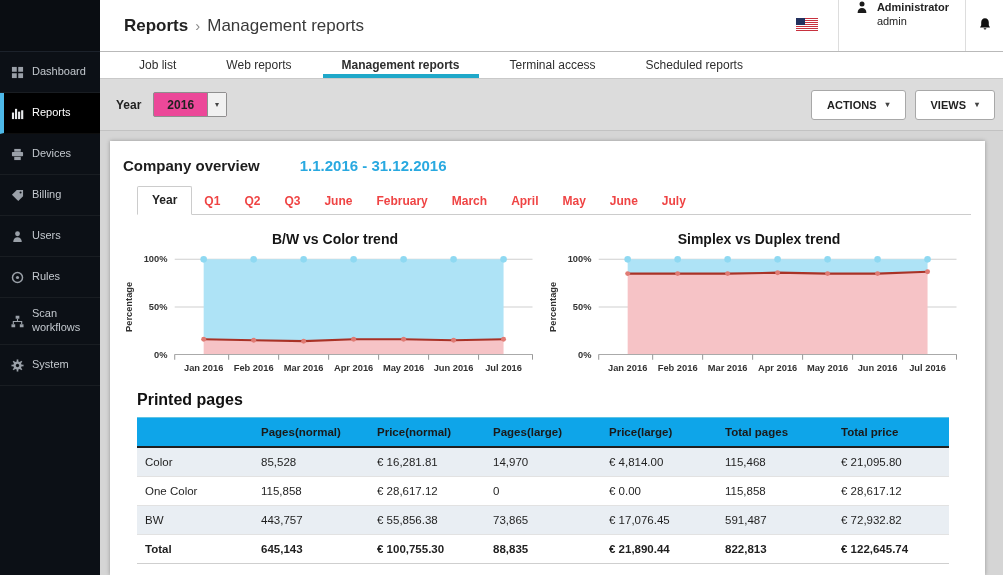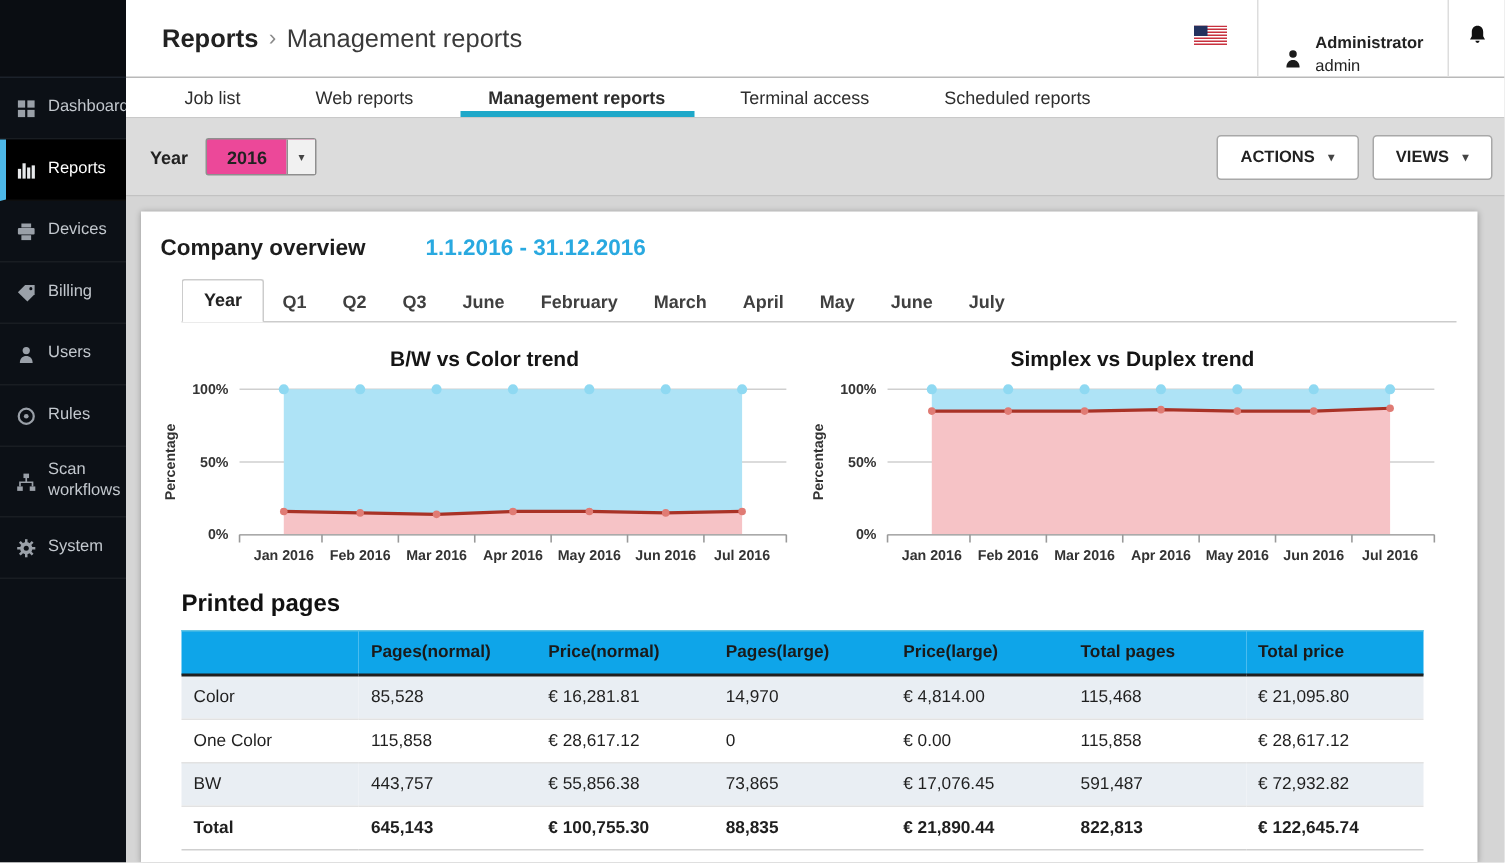--- a/index.html
+++ b/index.html
@@ -1,40 +1,40 @@
 <!DOCTYPE html>
 <html><head>
 <meta charset="utf-8">
 <style>
   * { box-sizing: border-box; margin: 0; padding: 0; }
   html,body { width:1003px; height:575px; overflow:hidden; }
   body { font-family:"Liberation Sans", sans-serif; background:#d5d5d5; color:#222; }
   .app { display:flex; width:1003px; height:575px; }
 
   
-  .sidebar { width:84px; flex:none; background:#0c1016; color:#c3c8ce; display:flex; flex-direction:column; }
+  .sidebar { width:100px; flex:none; background:#0c1016; color:#c3c8ce; display:flex; flex-direction:column; }
   .logo { height:52px; flex:none; background:#0a0d12; border-bottom:1px solid #1c222b; }
   .nav { flex:1; display:flex; flex-direction:column; }
   .nav-item { min-height:41px; display:flex; align-items:center; gap:8px; padding:4px 6px 4px 10px;
               font-size:11px; line-height:1.25; border-bottom:1px solid rgba(255,255,255,.055); cursor:pointer; }
   .nav-item .icon { width:14px; height:14px; flex:none; display:flex; align-items:center; justify-content:center; color:#9aa0a8; }
   .nav-item.active { background:#000; border-left:4px solid #4db8e8; padding-left:6px; color:#fff; }
   .nav-item.active .icon { color:#e8eaec; }
   .nav-item svg { display:block; }
 
   
   .main { flex:1; min-width:0; display:flex; flex-direction:column; }
 
   .topbar { height:52px; flex:none; background:#fff; border-bottom:1px solid #b9b9b9; display:flex; align-items:stretch; }
   .breadcrumb { flex:1; display:flex; align-items:center; padding-left:24px; font-size:17px; color:#3a3a3a; gap:7px; }
   .crumb-parent { font-weight:bold; color:#222; }
   .crumb-sep { color:#8a8a8a; font-size:15px; }
   .topbar-right { display:flex; align-items:stretch; }
   .flag-box { display:flex; align-items:center; padding:0 20px; cursor:pointer; }
-  .user-box { border-left:1px solid #ddd; display:flex; align-items:flex-end; gap:8px; padding:0 16px; cursor:pointer; }
+  .user-box { border-left:1px solid #ddd; display:flex; align-items:flex-start; gap:8px; padding:0 16px; cursor:pointer; }
   .user-text { font-size:11px; line-height:1.3; }
   .user-name { font-weight:bold; }
   .bell-box { border-left:1px solid #ddd; width:38px; display:flex; align-items:center; justify-content:center; cursor:pointer; }
 
   .tabbar { height:27px; flex:none; background:#fff; border-bottom:1px solid #c9c9c9; display:flex; align-items:stretch; padding-left:14px; }
   .tab { padding:0 25px; display:flex; align-items:center; font-size:12px; color:#2e2e2e; cursor:pointer; position:relative; white-space:nowrap; }
   .tab.active { font-weight:bold; }
   .tab.active::after { content:""; position:absolute; left:6px; right:6px; bottom:0; height:4px; background:#1fa8c9; }
 
   .toolbar { height:52px; flex:none; background:#dcdcdc; border-bottom:1px solid #c2c2c2; display:flex; align-items:center; padding:0 8px 0 16px; }
@@ -49,21 +49,21 @@
 
   
   .content { flex:1; background:#d5d5d5; padding:10px 18px 0 10px; overflow:hidden; }
   .card { background:#fff; height:100%; box-shadow:0 0 4px rgba(0,0,0,.3); padding:12px 14px 0 13px; }
 
   .overview-head { display:flex; align-items:flex-end; gap:15px; padding-top:4px; }
   .overview-title { font-size:15px; font-weight:bold; color:#1d1d1d; }
   .overview-date { font-size:15px; font-weight:bold; color:#29a9e0;margin-left:25px; }
 
   .subtabs { margin:12px 0 0 14px; border-bottom:1px solid #ccc; display:flex; align-items:flex-end; }
-  .subtab { font-size:12px; font-weight:bold; color:#404040; padding:6px 12px 7px; cursor:pointer; margin-bottom:-1px; white-space:nowrap; }
+  .subtab { font-size:12px; font-weight:bold; color:#ef4444; padding:6px 12px 7px; cursor:pointer; margin-bottom:-1px; white-space:nowrap; }
   .subtab.active { background:#fff; border:1px solid #ccc; border-bottom:1px solid #fff; color:#222; padding:6px 14px 7px; border-radius:2px 2px 0 0; }
 
   .charts { display:flex; margin-top:16px; }
   .chart { width:50%; }
   .chart-title { text-align:center; font-size:14px; font-weight:bold; color:#151515; margin-bottom:2px; }
   .chart svg { display:block; width:100%; height:auto; }
   svg text { font-family:"Liberation Sans", sans-serif; }
 
   .table-title { font-size:16px; font-weight:bold; color:#111; margin:10px 0 8px 14px; }
   table { width:calc(100% - 36px); margin-left:14px; border-collapse:collapse; table-layout:fixed; }

